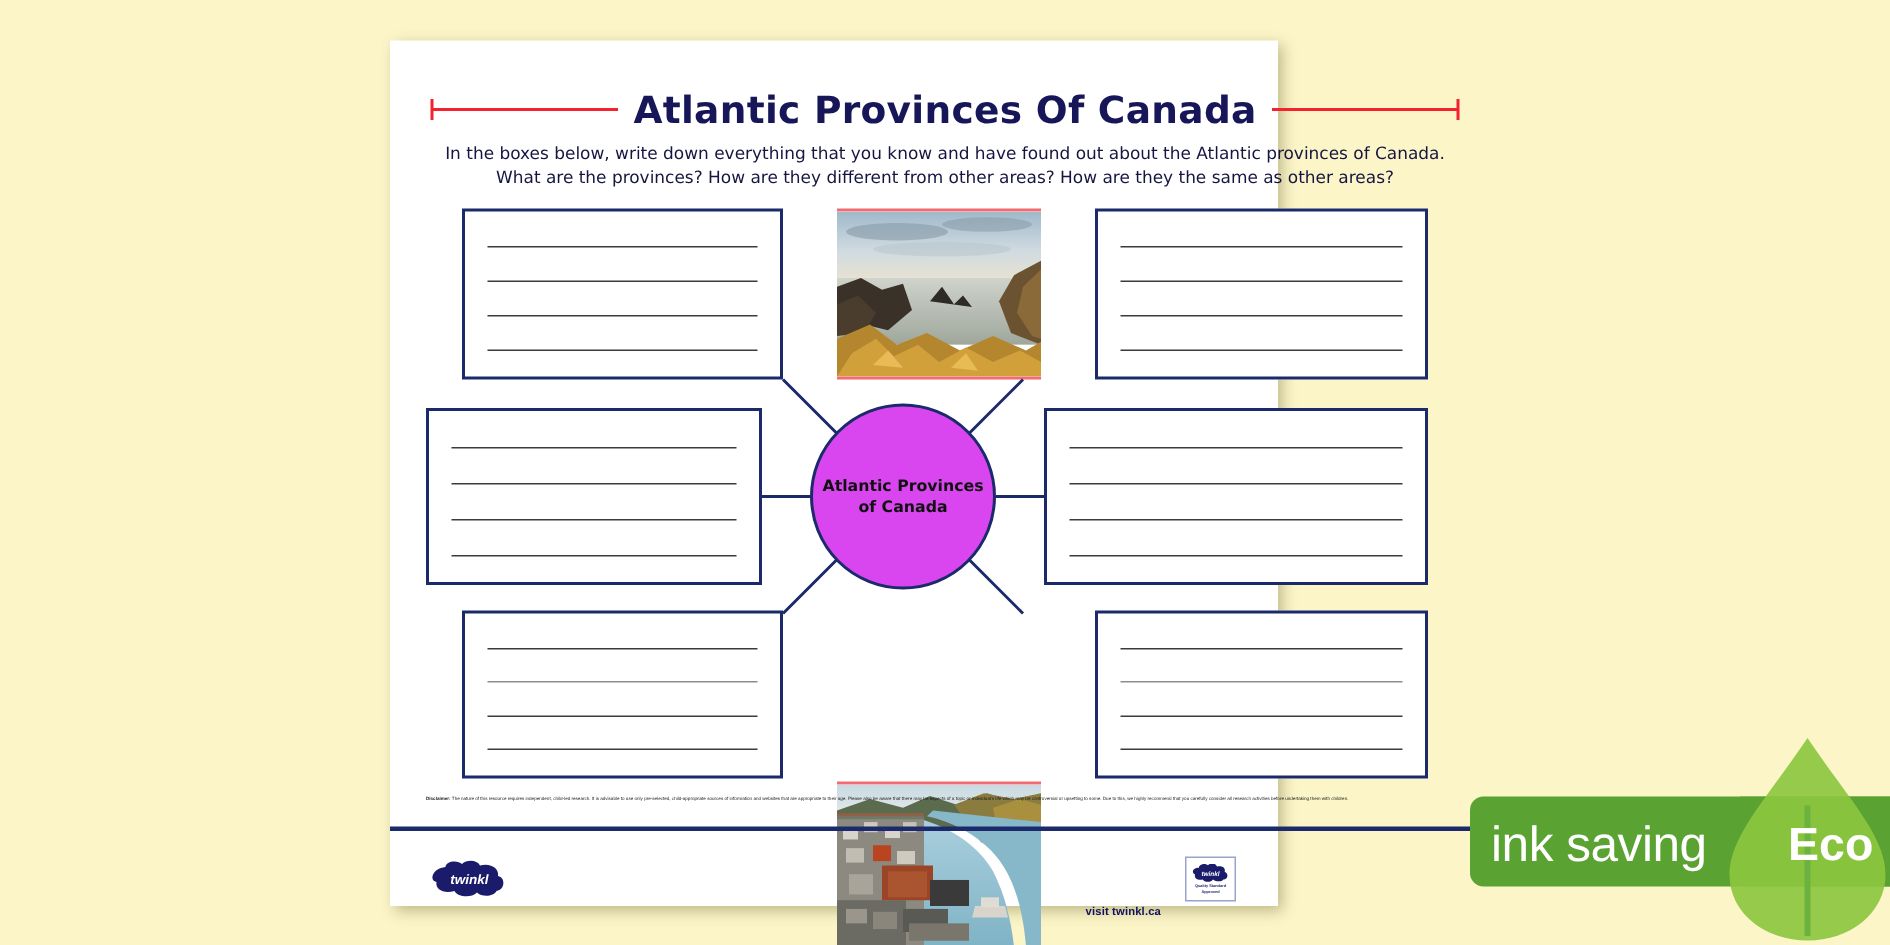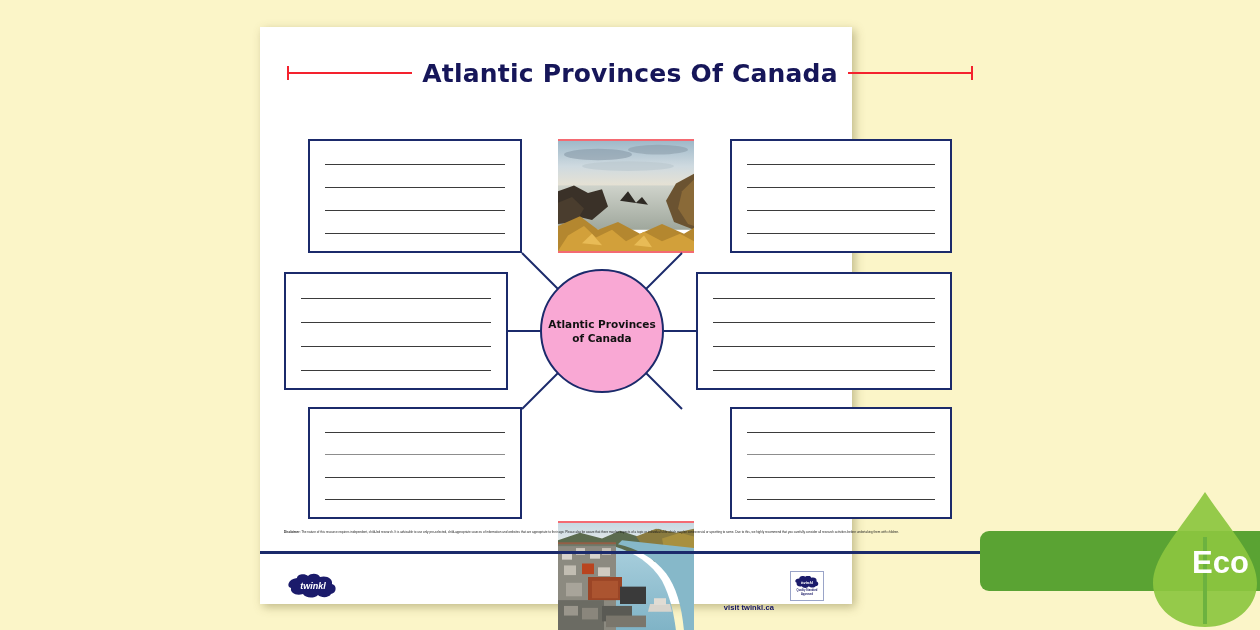--- a/index.html
+++ b/index.html
@@ -120,21 +120,21 @@
 
   
   #center-node {
     position: absolute;
     left: 256px;
     top: 130px;
     width: 124px;
     height: 124px;
     border: 2px solid #1b2a6b;
     border-radius: 50%;
-    background: #f9a8d4;
+    background: #d946ef;
     display: flex;
     align-items: center;
     justify-content: center;
     text-align: center;
     z-index: 4;
   }
   #center-label {
     font-family: "DejaVu Sans", sans-serif;
     font-weight: bold;
     font-size: 10.5px;
@@ -270,20 +270,21 @@
   <div id="title-row">
     <div class="title-rule left">
         <span class="cap"></span>
       </div>
     <div id="page-title">Atlantic Provinces Of Canada</div>
     <div class="title-rule right">
         <span class="cap"></span>
       </div>
   </div>
 
+  <div id="instructions">In the boxes below, write down everything that you know and have found out about the Atlantic provinces of Canada. What are the provinces? How are they different from other areas? How are they the same as other areas?</div>
 
   <div id="grid">
 
     <svg id="connectors" viewBox="0 0 692 380">
       <line x1="276" y1="152" x2="238" y2="114" stroke="#1b2a6b" stroke-width="2"></line>
       <line x1="360" y1="152" x2="398" y2="114" stroke="#1b2a6b" stroke-width="2"></line>
       <line x1="276" y1="232" x2="238" y2="270" stroke="#1b2a6b" stroke-width="2"></line>
       <line x1="360" y1="232" x2="398" y2="270" stroke="#1b2a6b" stroke-width="2"></line>
       <line x1="256" y1="192" x2="224" y2="192" stroke="#1b2a6b" stroke-width="2"></line>
       <line x1="380" y1="192" x2="412" y2="192" stroke="#1b2a6b" stroke-width="2"></line>
@@ -434,14 +435,15 @@
   </div>
 </div>
 
 <div id="eco-watermark">
   <div id="eco-band-tail"></div>
   <div id="eco-band"></div>
   <svg id="eco-leaf" viewBox="0 0 120 141">
     <path d="M60 3 C86 42 112 68 112 94 C112 120 88 138 60 138 C32 138 8 120 8 94 C8 68 34 42 60 3 Z" fill="#8cc63f" opacity="0.92"></path>
     <line x1="60" y1="48" x2="60" y2="135" stroke="#6cb23f" stroke-width="4"></line>
   </svg>
+  <div id="ink-saving-text">ink saving</div>
   <div id="eco-text">Eco</div>
 </div>
 
 </body></html>

